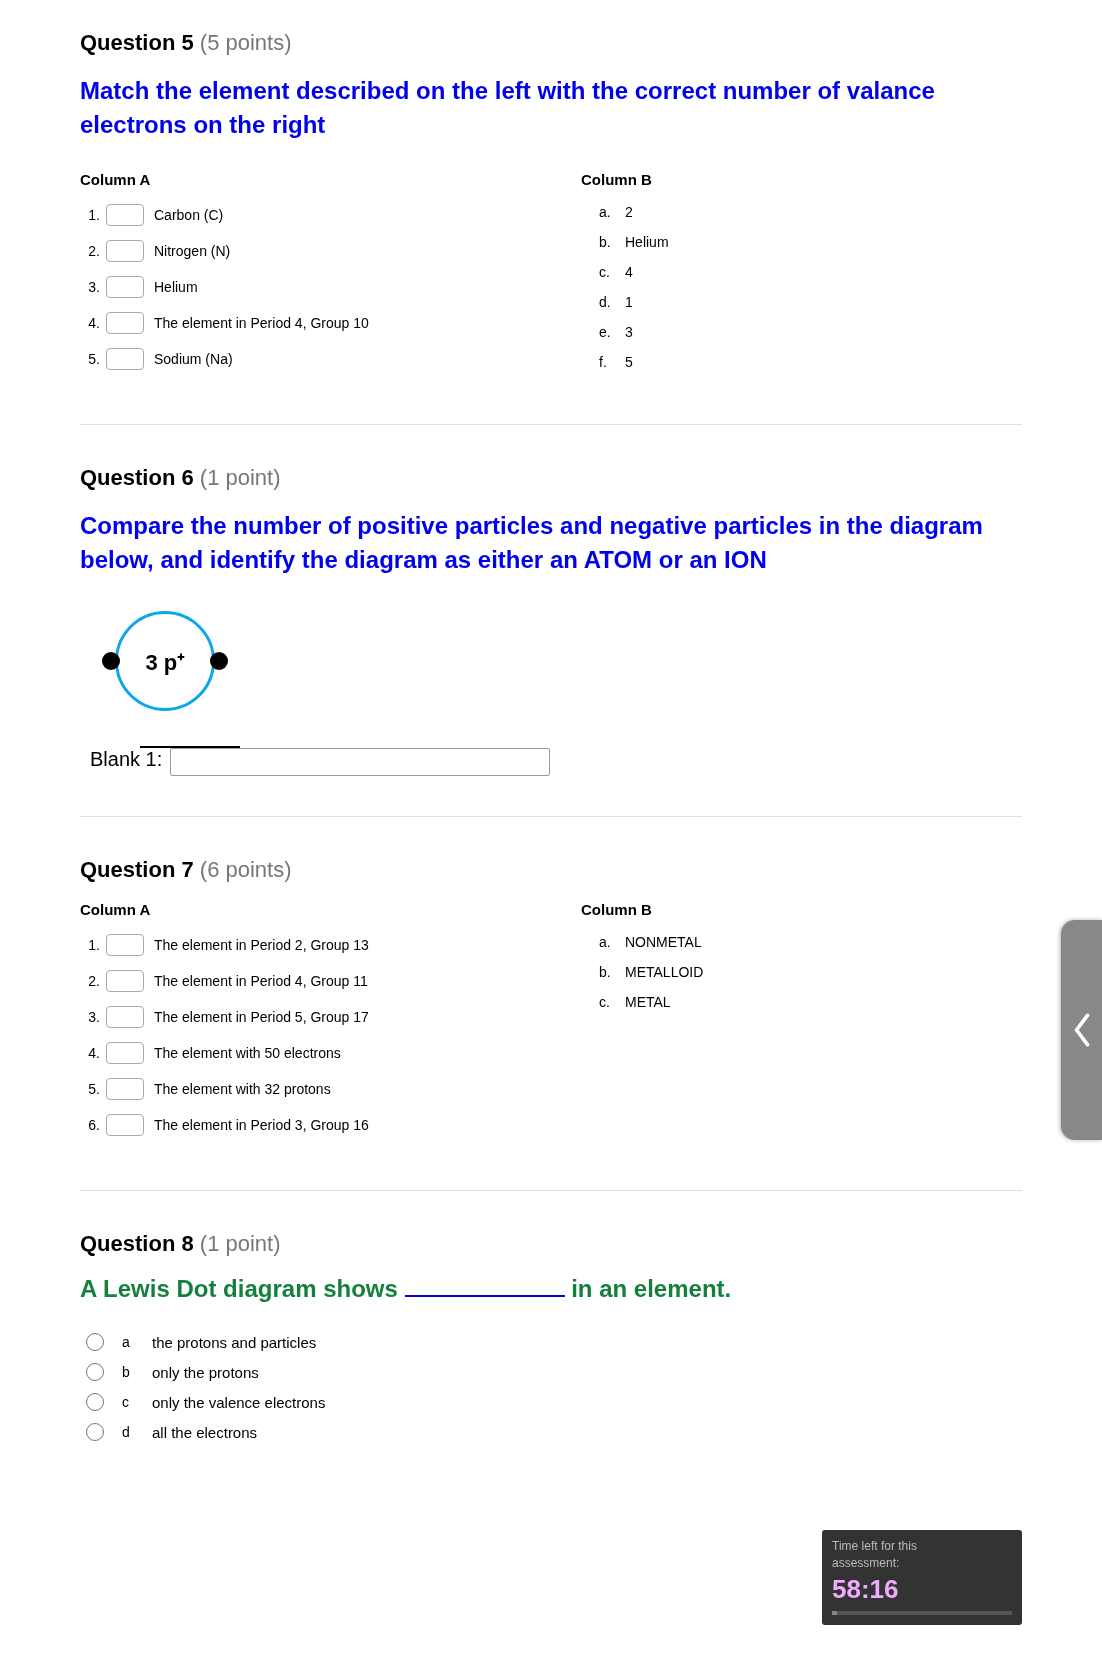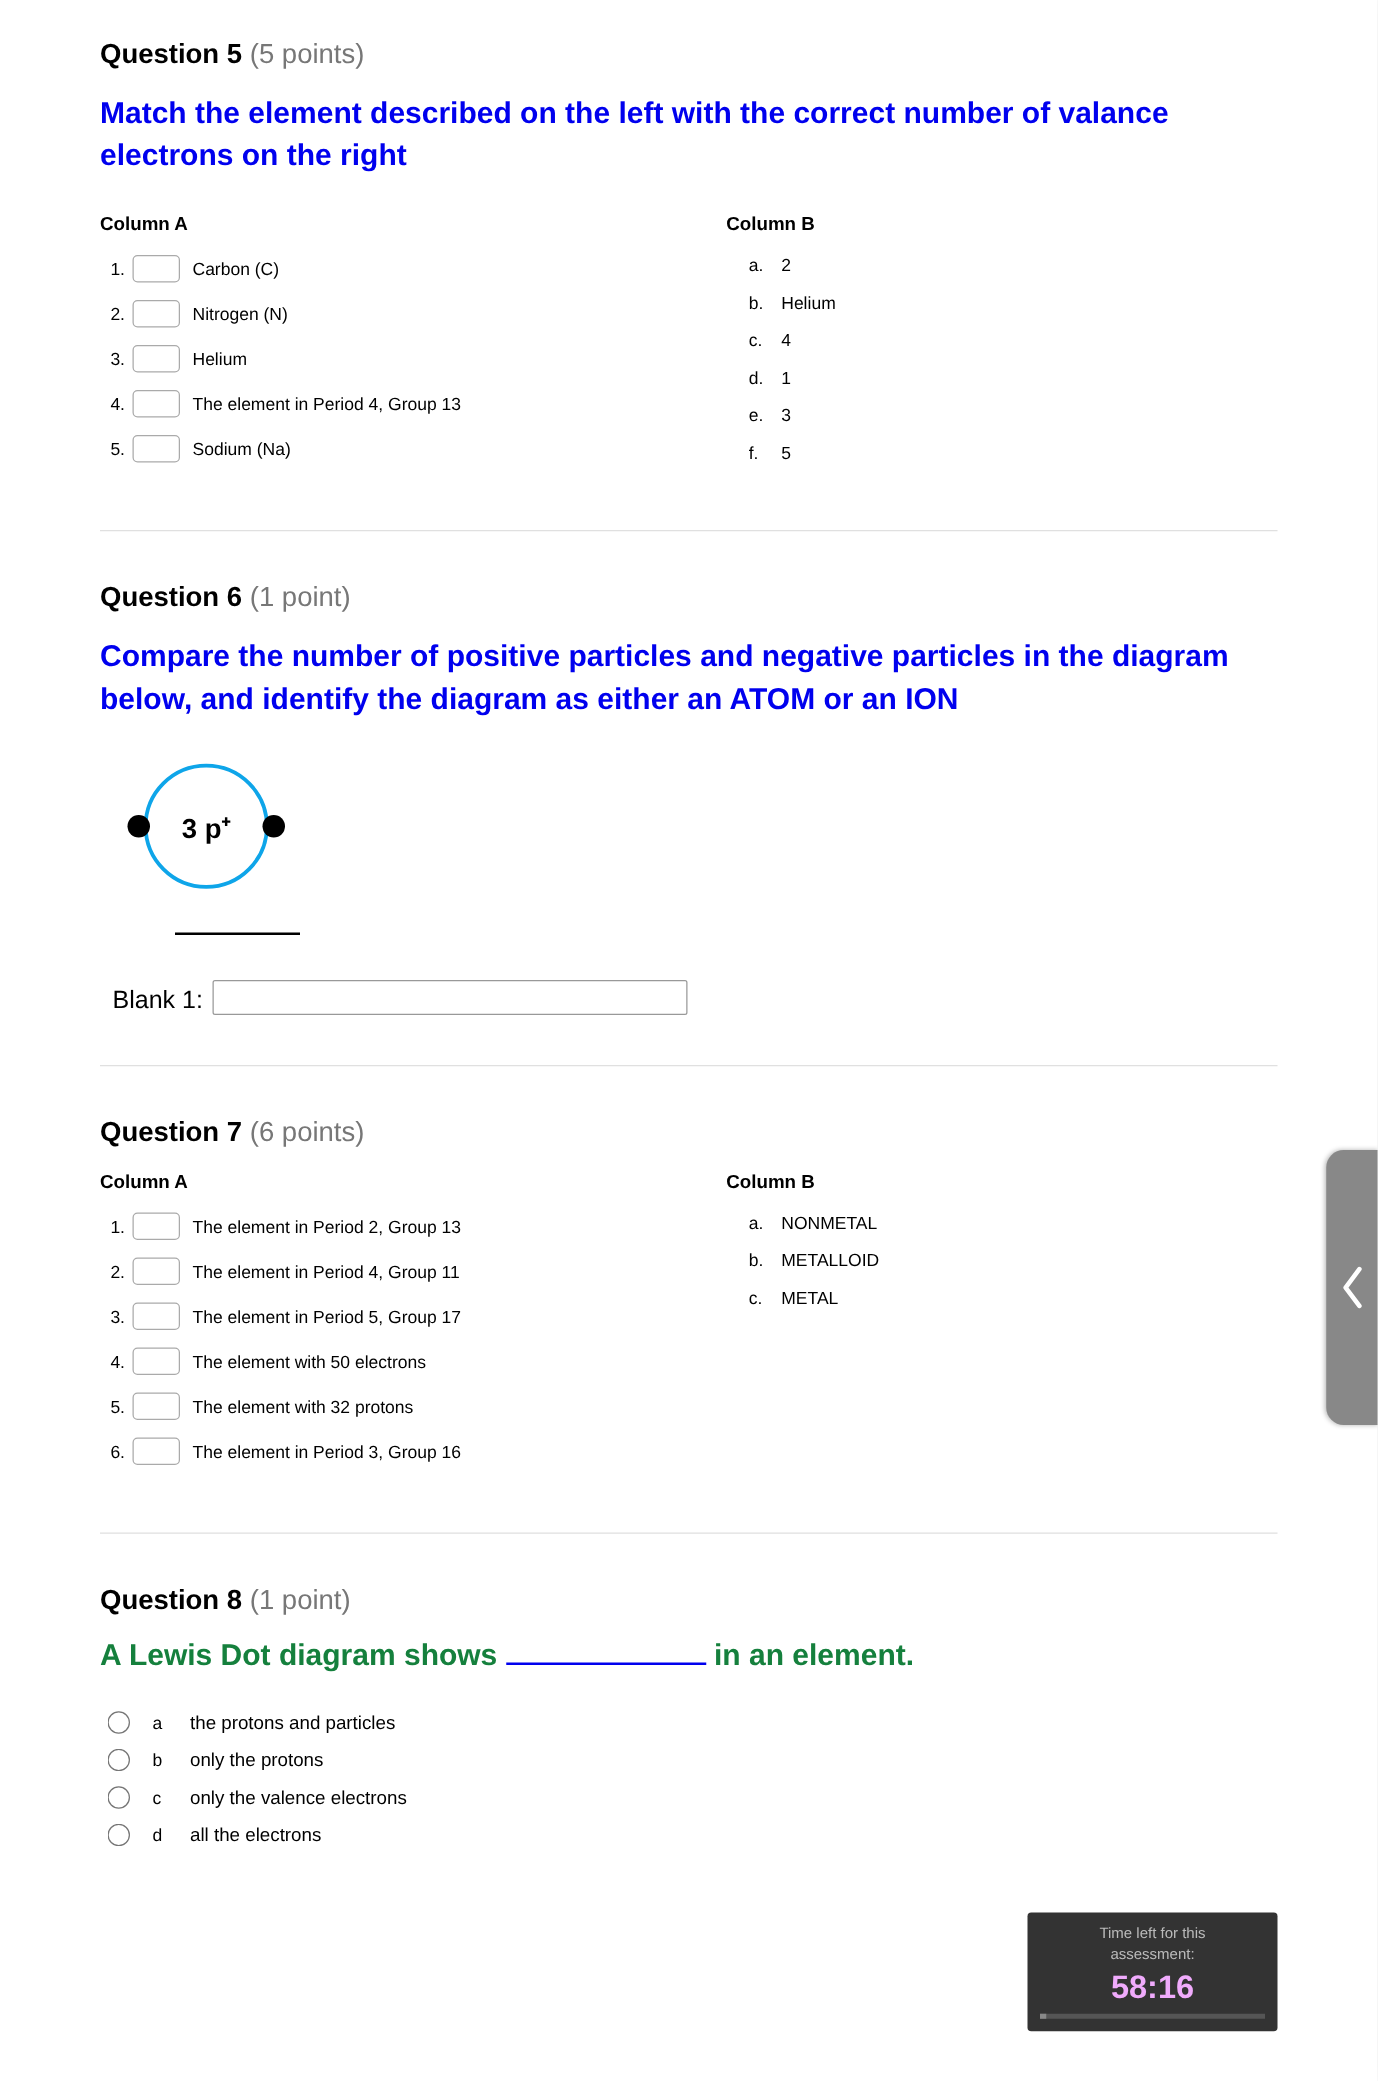--- a/index.html
+++ b/index.html
@@ -20,28 +20,28 @@
   .match-label { flex: 1; }
   .opt-row { display: flex; margin-bottom: 14px; font-size: 14px; }
   .opt-letter { width: 26px; margin-left: 18px; }
   .opt-text { flex: 1; }
   .diagram { margin: 20px 0 20px 10px; position: relative; width: 150px; height: 110px; }
   .nucleus { position: absolute; top: 5px; left: 25px; width: 100px; height: 100px; border: 3px solid #0ea5e9; border-radius: 50%; display: flex; align-items: center; justify-content: center; font-weight: 700; font-size: 22px; }
   .electron { position: absolute; width: 18px; height: 18px; background: #000; border-radius: 50%; }
   .e-left { top: 46px; left: 12px; }
   .e-right { top: 46px; right: 12px; }
   .underline-img { border-bottom: 2px solid #000; width: 100px; margin-left: 60px; margin-top: 30px; }
-  .blank-row { display: flex; align-items: flex-end; margin-top: 36px; margin-left: 10px; }
+  .blank-row { display: flex; align-items: flex-start; margin-left: 10px; }
   .blank-label { font-size: 20px; margin-right: 8px; }
   .blank-input { width: 380px; height: 28px; border: 1px solid #999; border-radius: 2px; font-size: 16px; padding: 0 6px; }
   .radio-row { display: flex; align-items: center; margin-bottom: 12px; font-size: 15px; }
   .radio-row input[type="radio"] { width: 18px; height: 18px; margin-right: 18px; margin-left: 6px; }
   .radio-letter { width: 30px; font-size: 14px; }
   .radio-text { flex: 1; font-size: 15px; }
-  .timer-box { position: absolute; right: 80px; bottom: 40px; width: 200px; background: #333; color: #eee; text-align: center; padding: 8px 10px 10px 10px; border-radius: 3px; }
+  .timer-box { position: absolute; right: 80px; bottom: 40px; width: 200px; background: #333; color: #eee; padding: 8px 10px 10px 10px; border-radius: 3px; }
   .timer-label { font-size: 12px; color: #bbb; line-height: 1.4; }
   .timer-time { font-size: 26px; font-weight: 700; color: #f0abfc; margin-top: 2px; }
   .timer-bar { height: 4px; background: #555; margin-top: 6px; position: relative; }
   .timer-fill { position: absolute; left: 0; top: 0; bottom: 0; width: 3%; background: #888; }
   .side-tab { position: absolute; right: -1px; top: 920px; width: 42px; height: 220px; background: #888; border-radius: 14px 0 0 14px; display: flex; align-items: center; justify-content: center; box-shadow: -1px 0 4px rgba(0,0,0,0.3); }
   .side-tab svg { width: 22px; height: 40px; }
   .prompt-inline { color: #15803d; font-size: 24px; font-weight: 700; }
   .prompt-blank { display: inline-block; border-bottom: 2px solid #0000ee; width: 160px; vertical-align: baseline; }
 </style>
 </head>
@@ -68,21 +68,21 @@
           <span class="match-label">Nitrogen (N)</span>
         </div>
         <div class="match-row">
           <span class="match-num">3.</span>
           <input class="match-input" style="">
           <span class="match-label">Helium</span>
         </div>
         <div class="match-row">
           <span class="match-num">4.</span>
           <input class="match-input" style="">
-          <span class="match-label">The element in Period 4, Group 13</span>
+          <span class="match-label">The element in Period 4, Group 10</span>
         </div>
         <div class="match-row">
           <span class="match-num">5.</span>
           <input class="match-input" style="">
           <span class="match-label">Sodium (Na)</span>
         </div>
       </div>
       <div class="col">
         <div class="col-header">Column B</div>
         <div class="opt-row">

